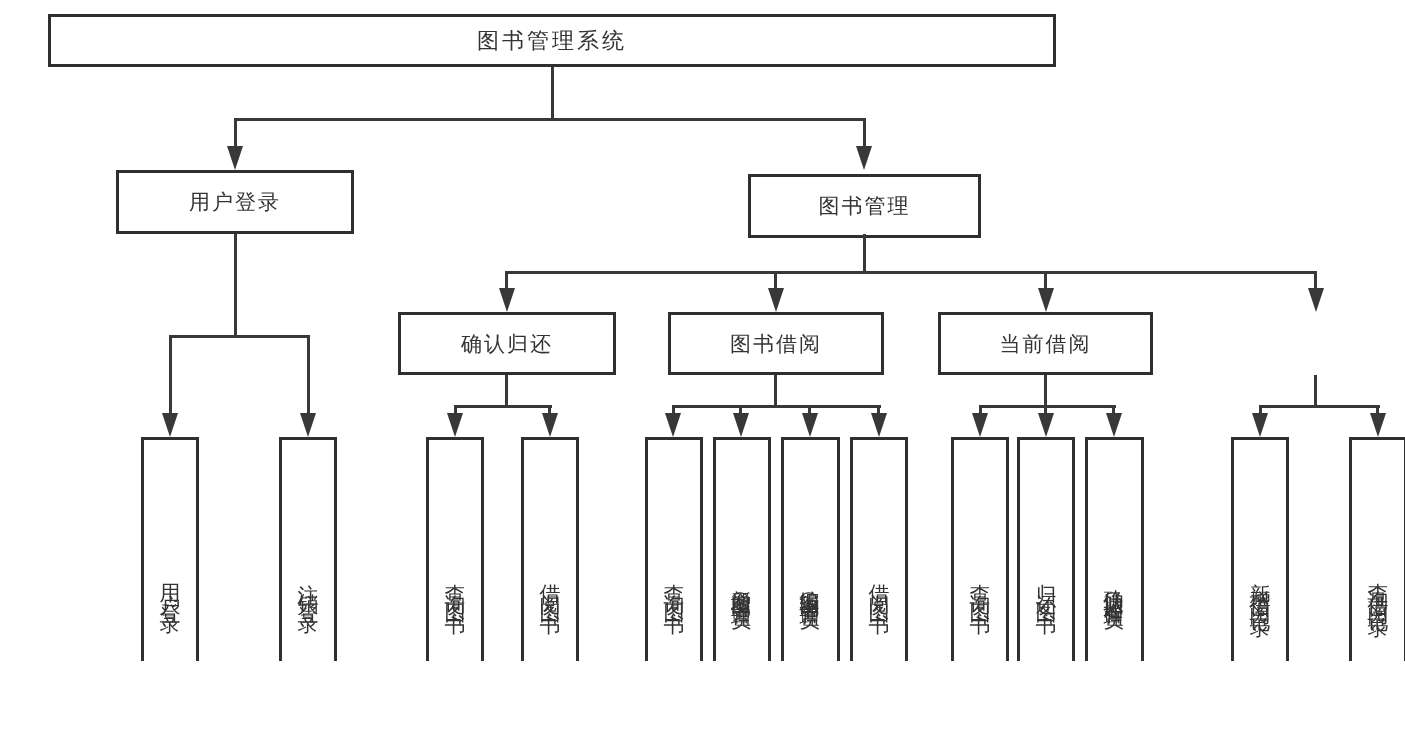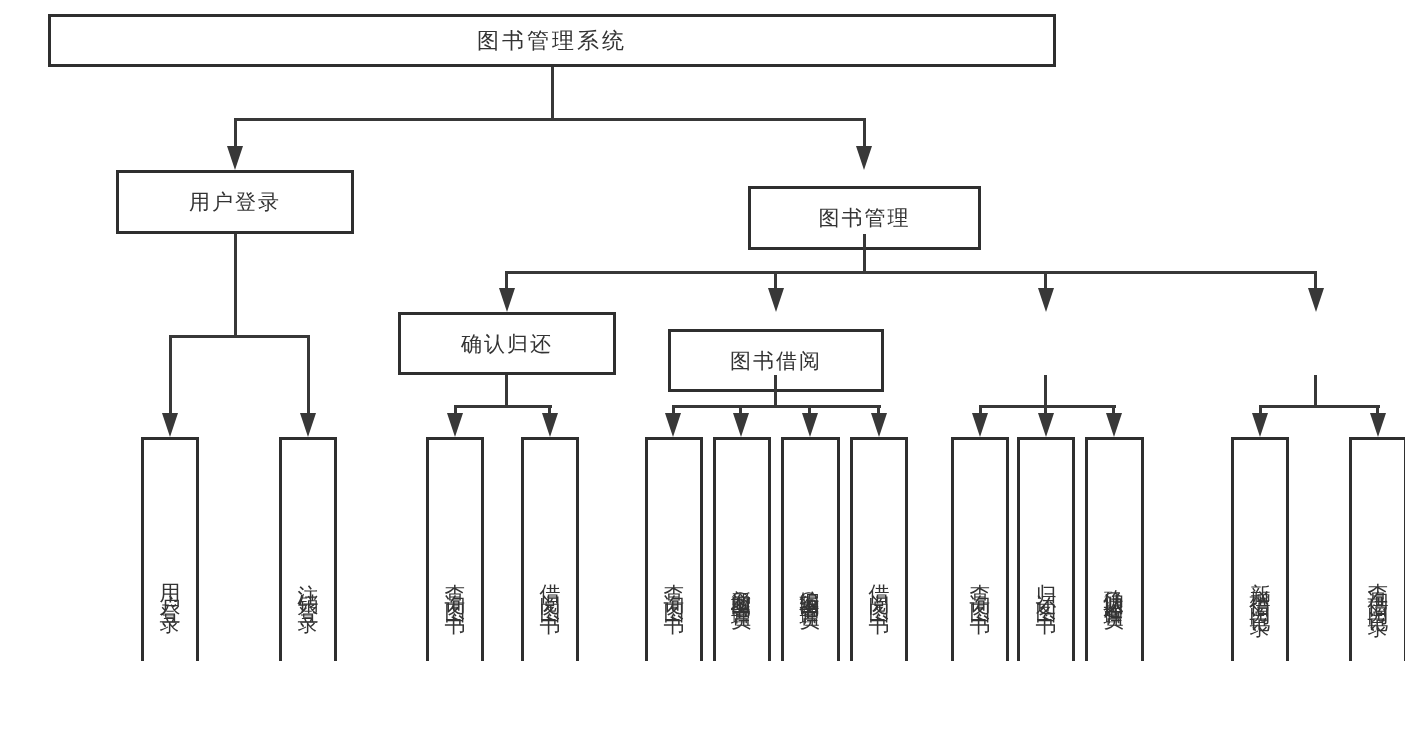--- a/index.html
+++ b/index.html
@@ -73,21 +73,21 @@
   <div class="ln" style="left:515px; top:67px; width:3px; height:53px;"></div>
   <div class="ln" style="left:198px; top:118px; width:632px; height:3px;"></div>
   <div class="ln" style="left:198px; top:118px; width:3px; height:32px;"></div>
   <div class="ln" style="left:827px; top:118px; width:3px; height:32px;"></div>
   <div class="arrow" style="left:191px; top:146px;"></div>
   <div class="arrow" style="left:820px; top:146px;"></div>
 
   <div class="node h-node" style="left:80px; top:170px; width:238px; height:64px;">
     <span>用户登录</span>
   </div>
-  <div class="node h-node" style="left:712px; top:186px; width:233px; height:64px;">
+  <div class="node h-node" style="left:712px; top:174px; width:233px; height:64px;">
     <span>图书管理</span>
   </div>
 
   <div class="ln" style="left:198px; top:234px; width:3px; height:103px;"></div>
   <div class="ln" style="left:133px; top:335px; width:141px; height:3px;"></div>
   <div class="ln" style="left:133px; top:335px; width:3px; height:85px;"></div>
   <div class="ln" style="left:271px; top:335px; width:3px; height:85px;"></div>
   <div class="arrow" style="left:126px; top:413px;"></div>
   <div class="arrow" style="left:264px; top:413px;"></div>
 
@@ -98,22 +98,25 @@
   <div class="ln" style="left:1008px; top:271px; width:3px; height:25px;"></div>
   <div class="ln" style="left:1278px; top:271px; width:3px; height:25px;"></div>
   <div class="arrow" style="left:463px; top:288px;"></div>
   <div class="arrow" style="left:732px; top:288px;"></div>
   <div class="arrow" style="left:1002px; top:288px;"></div>
   <div class="arrow" style="left:1272px; top:288px;"></div>
 
   <div class="node h-node" style="left:362px; top:312px; width:218px; height:63px;">
     <span>确认归还</span>
   </div>
-  <div class="node h-node" style="left:632px; top:329px; width:216px; height:63px;">
+  <div class="node h-node" style="left:632px; top:312px; width:216px; height:63px;">
     <span>图书借阅</span>
+  </div>
+  <div class="node h-node" style="left:902px; top:312px; width:215px; height:63px;">
+    <span>当前借阅</span>
   </div>
 
   <div class="ln" style="left:469px; top:375px; width:3px; height:32px;"></div>
   <div class="ln" style="left:418px; top:405px; width:98px; height:3px;"></div>
   <div class="ln" style="left:418px; top:405px; width:3px; height:20px;"></div>
   <div class="ln" style="left:512px; top:405px; width:3px; height:20px;"></div>
   <div class="arrow" style="left:411px; top:413px;"></div>
   <div class="arrow" style="left:506px; top:413px;"></div>
 
   <div class="ln" style="left:738px; top:375px; width:3px; height:32px;"></div>

